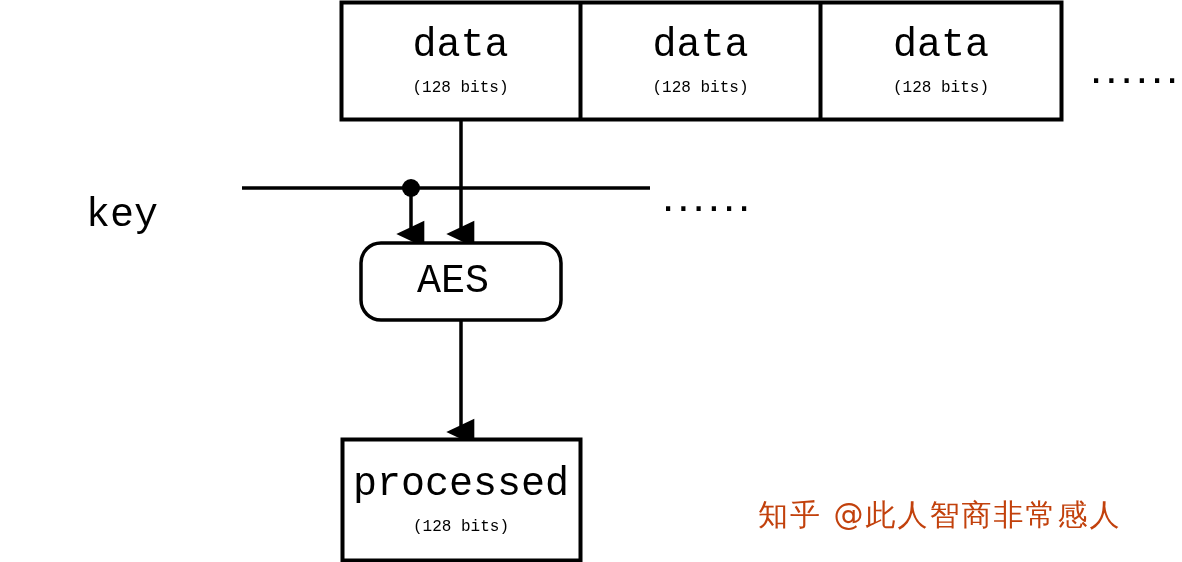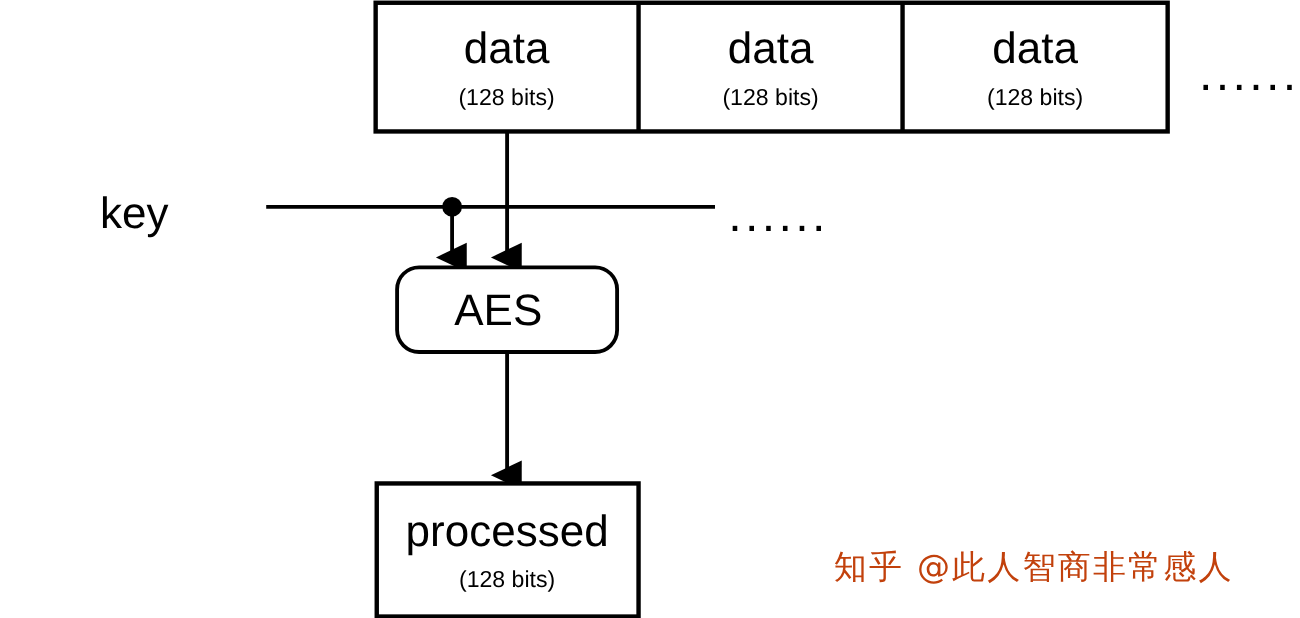--- a/index.html
+++ b/index.html
@@ -28,37 +28,38 @@
     position: absolute;
     color: #000000;
     white-space: nowrap;
     line-height: 1;
     text-align: center;
   }
   .lbl-main {
     font-size: 40px;
   }
   .lbl-sub {
-    font-size: 21px;
+    font-size: 16px;
   }
   .lbl-aes {
     font-size: 40px;
   }
   .lbl-processed {
     font-size: 40px;
   }
   .centerbox {
     position: absolute;
     display: flex;
     flex-direction: column;
     align-items: center;
     justify-content: center;
   }
   .centerbox .lbl {
     position: static;
+    font-family: Liberation Mono, monospace;
   }
   .watermark {
     position: absolute;
     color: #c2410c;
     font-size: 30px;
     white-space: nowrap;
     letter-spacing: 2px;
     font-family: "DejaVu Sans", sans-serif;
   }
   .ellipsis {
@@ -112,21 +113,21 @@
     <div class="lbl lbl-sub" style="margin-top:14px;">(128 bits)</div>
   </div>
 
   <div class="centerbox" style="left:821px; top:2px; width:240px; height:118px;">
     <div class="lbl lbl-main">data</div>
     <div class="lbl lbl-sub" style="margin-top:14px;">(128 bits)</div>
   </div>
 
   <div class="ellipsis" style="left:1090px; top:46px;">......</div>
 
-  <div class="centerbox" style="left:0px; top:152px; width:244px; height:84px;">
+  <div class="centerbox" style="left:0px; top:152px; width:244px; height:84px;justify-content:flex-end;">
     <div class="lbl lbl-main">key</div>
   </div>
 
   <div class="ellipsis" style="left:662px; top:174px;">......</div>
 
   <div class="centerbox" style="left:361px; top:243px; width:184px; height:77px;">
     <div class="lbl lbl-aes">AES</div>
   </div>
 
   <div class="centerbox" style="left:342px; top:440px; width:238px; height:120px;">

